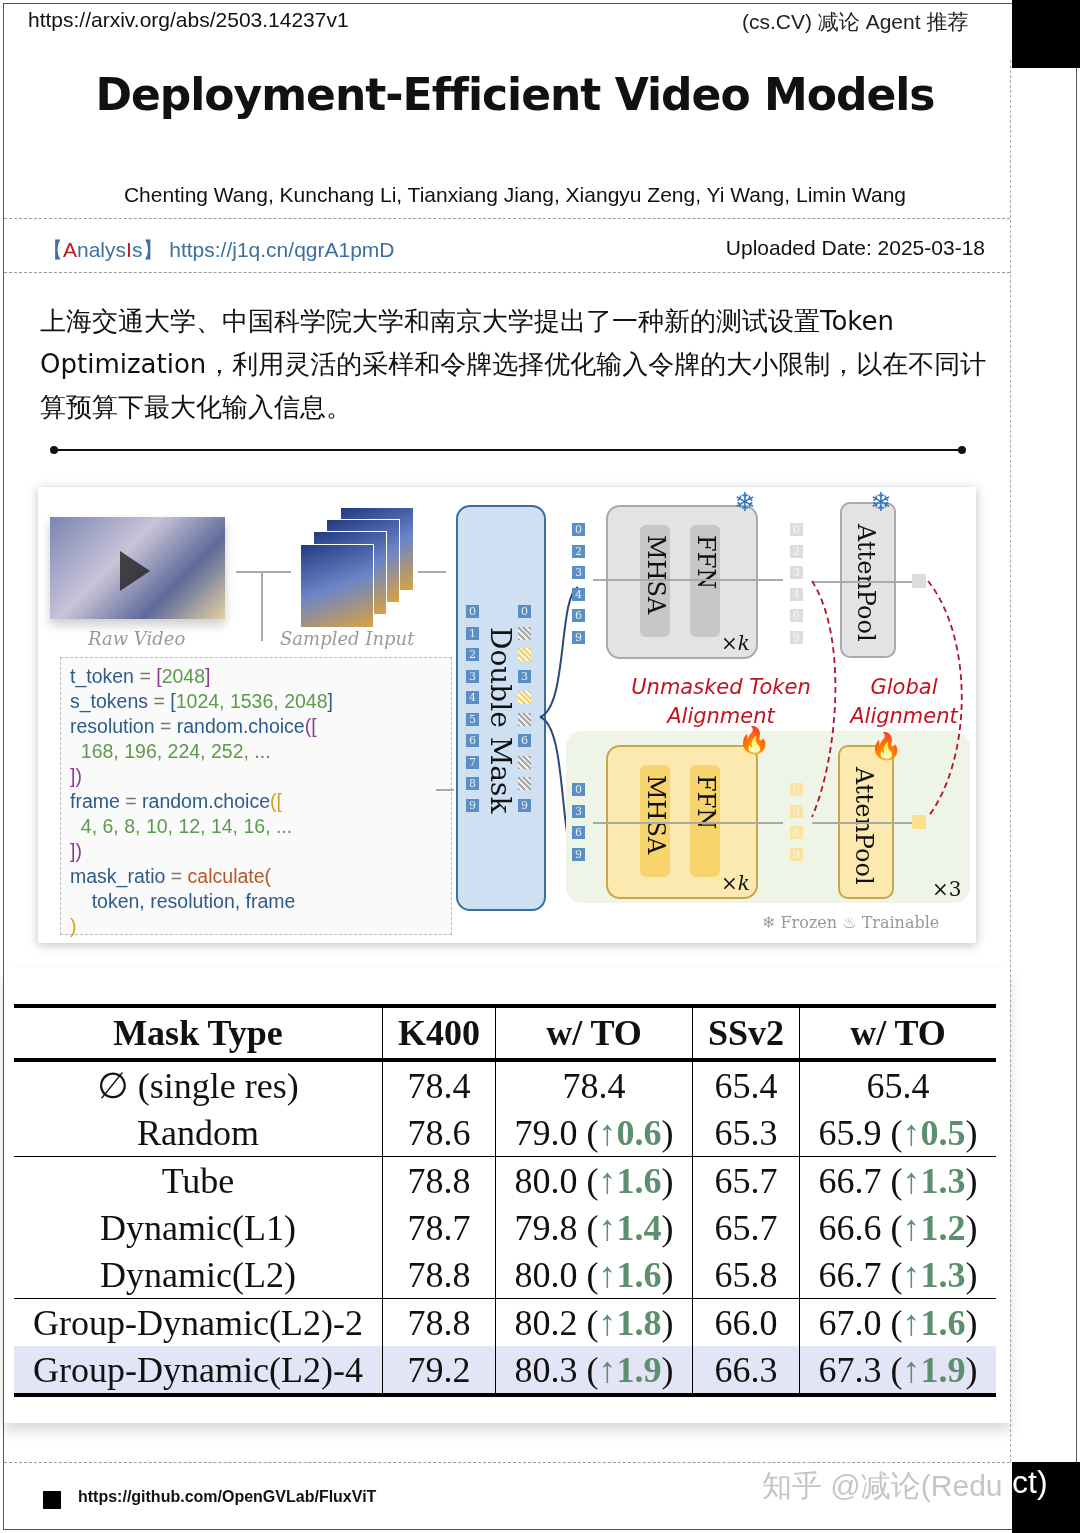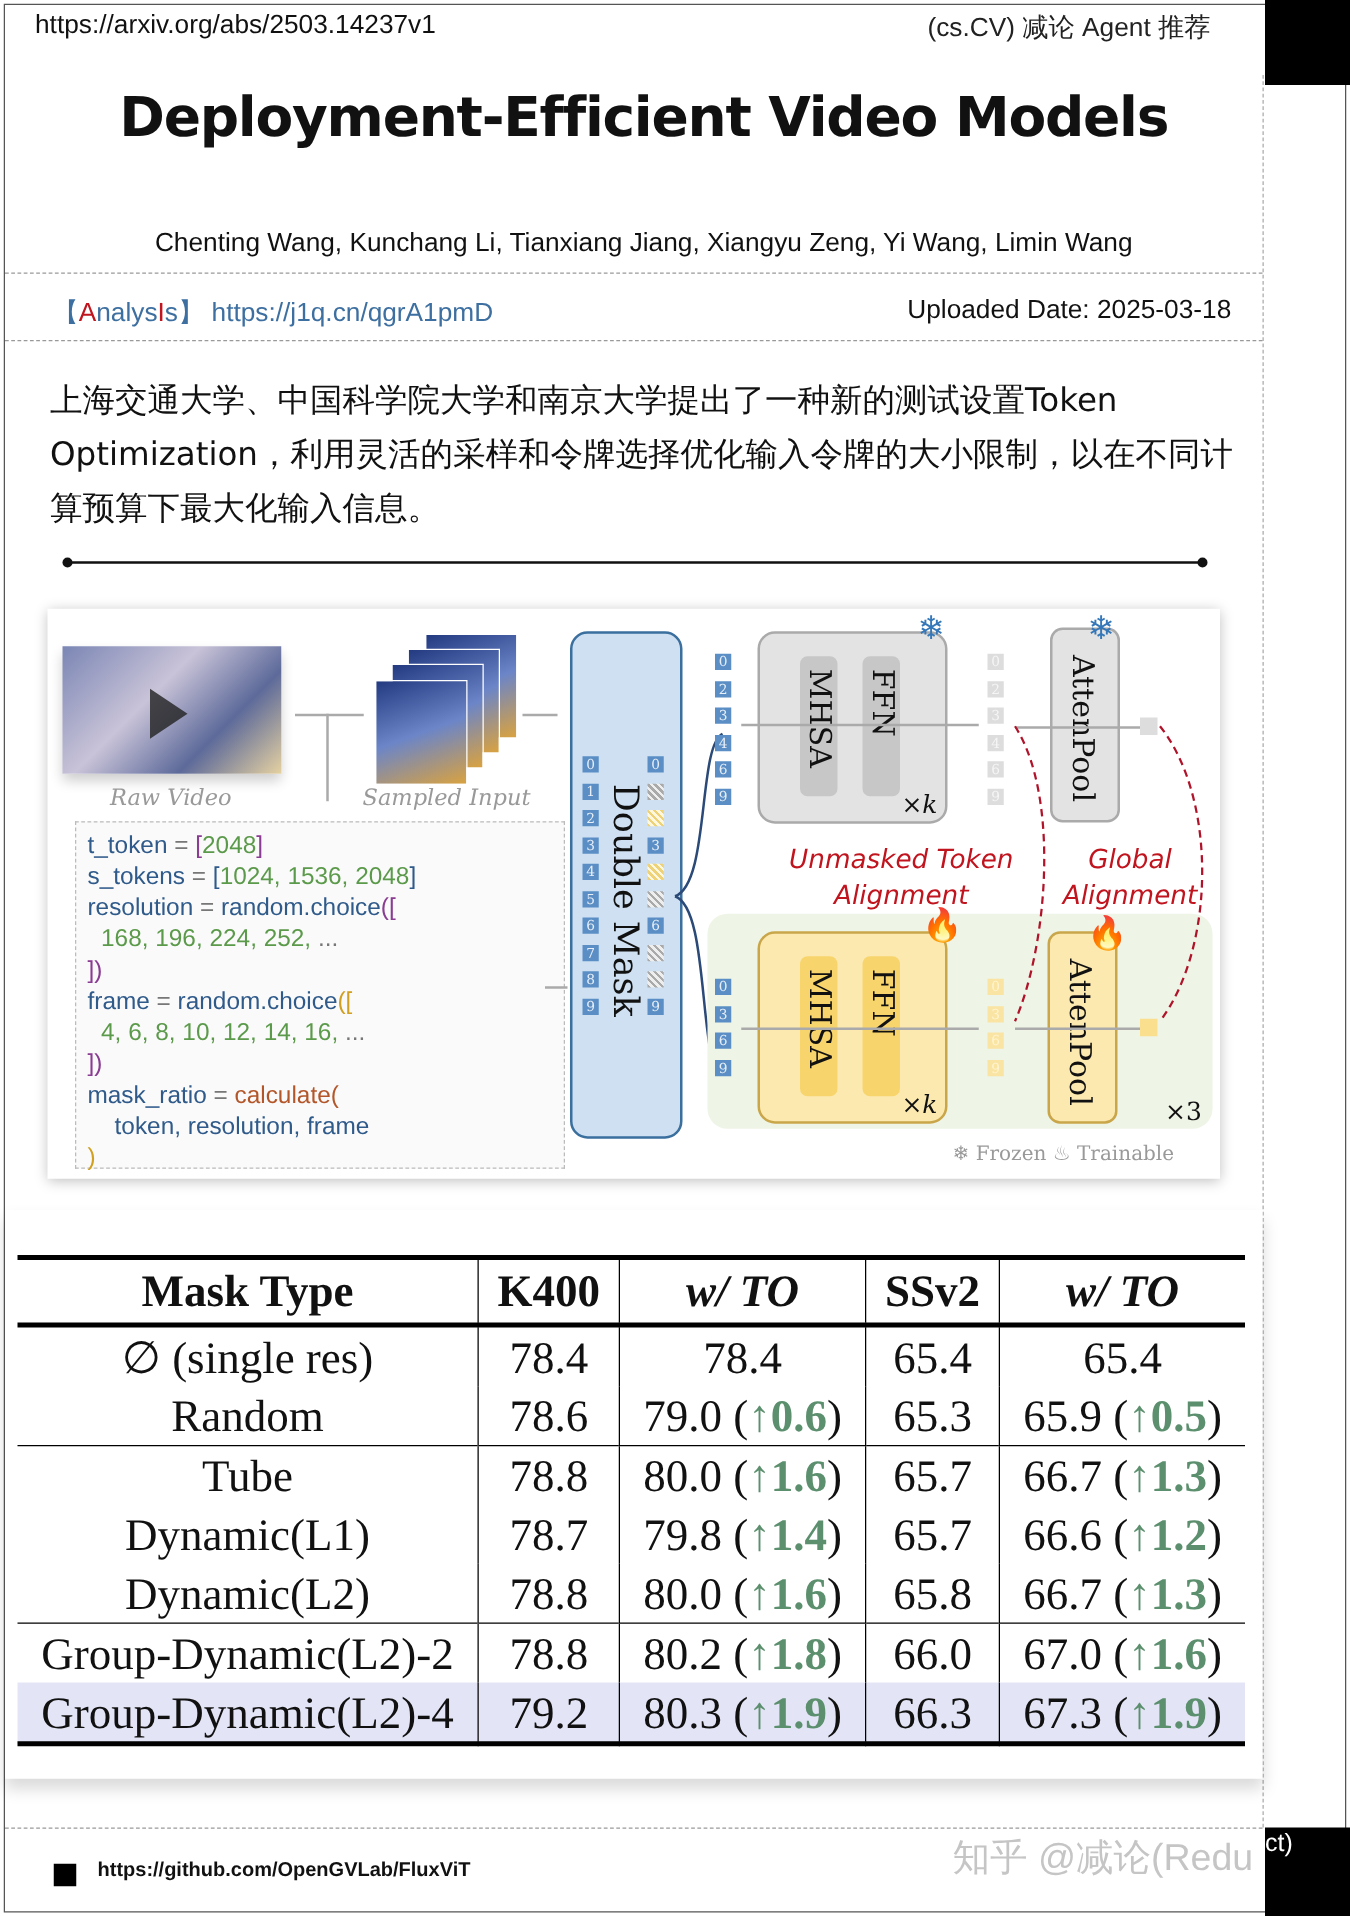--- a/index.html
+++ b/index.html
@@ -49,31 +49,31 @@
   .align-text{font-family:"DejaVu Sans",sans-serif;font-style:italic;color:#c0141e;font-size:21px;text-align:center;line-height:29px;}
   .legend{font-family:"DejaVu Serif",serif;color:#999;font-size:16px;}
   .snow{color:#3577b8;font-size:26px;}
   .fire{color:#c41a0a;font-size:26px;}
   
   .tbl-wrap{position:absolute;left:4px;top:968px;width:1006px;height:455px;background:#fff;box-shadow:0 8px 12px rgba(0,0,0,.15);}
   table.res{position:absolute;left:10px;top:36px;border-collapse:collapse;font-family:"Liberation Serif",serif;font-size:36px;}
   table.res th,table.res td{padding:0 10px 0 10px;height:47px;line-height:44px;text-align:center;white-space:nowrap;}
   table.res thead tr{border-top:4px solid #000;border-bottom:4px solid #000;}
   table.res th{font-weight:bold;height:50px;}
-  table.res th.it{font-style:italic}
+  table.res th.it{}
   table.res .vb{border-left:1.5px solid #000;}
   table.res tr.grp td{border-top:1.5px solid #000;}
   table.res tr.last{border-bottom:4px solid #000;}
   table.res tr.hl td{background:#e3e5f6;margin-left:16px;}
   .gain{color:#5b8f6d;font-weight:bold;}
   .gain .arr{font-weight:normal;}
   .footer-sq{position:absolute;left:43px;top:1491px;width:18px;height:18px;background:#000;}
   .footer-url{position:absolute;left:78px;top:1488px;font-size:16px;font-weight:bold;}
   .watermark{position:absolute;left:762px;top:1466px;font-size:30px;color:#bbb;opacity:.85;}
-  .watermark-end{position:absolute;left:1012px;top:1464px;font-size:20px;color:#fff;text-align:center;}
+  .watermark-end{position:absolute;left:1012px;top:1464px;font-size:32px;color:#fff;text-align:center;}
 </style>
 </head>
 <body>
 
 <div class="frame"></div>
 <div class="black-tab-top"></div>
 <div class="black-tab-bottom"></div>
 <div class="vguide"></div>
 
 <div class="top-url">https://arxiv.org/abs/2503.14237v1</div>
@@ -103,21 +103,21 @@
   <div class="fig-abs caption" style="left:50px;top:141px">Raw Video</div>
 
   <div class="arrow-line" style="left:198px;top:84px;width:55px"></div>
   <div class="arrow-line" style="left:223px;top:84px;width:2px;height:70px"></div>
   <div class="fig-abs frames-stack" style="left:262px;top:20px;width:120px;height:120px">
     <div class="f" style="left:40px;top:0"></div>
     <div class="f" style="left:26px;top:12px"></div>
     <div class="f" style="left:13px;top:24px"></div>
     <div class="f" style="left:0;top:37px"></div>
   </div>
-  <div class="fig-abs caption" style="left:252px;top:141px">Sampled Input</div>
+  <div class="fig-abs caption" style="left:242px;top:141px">Sampled Input</div>
   <div class="arrow-line" style="left:380px;top:84px;width:28px"></div>
 
   <div class="fig-abs code" id="codeblock"><div><span>t_token </span><span class="c-op">= </span><span class="c-br">[</span><span class="c-num">2048</span><span class="c-br">]</span></div><div><span>s_tokens </span><span class="c-op">= </span><span>[</span><span class="c-num">1024, 1536, 2048</span><span>]</span></div><div><span>resolution </span><span class="c-op">= </span><span>random.choice</span><span class="c-br">([</span></div><div><span class="c-num">  168, 196, 224, 252, </span><span class="c-op">...</span></div><div><span class="c-br">])</span></div><div><span>frame </span><span class="c-op">= </span><span>random.choice</span><span class="c-par">([</span></div><div><span class="c-num">  4, 6, 8, 10, 12, 14, 16, </span><span class="c-op">...</span></div><div><span class="c-br">])</span></div><div><span>mask_ratio </span><span class="c-op">= </span><span class="c-fn">calculate(</span></div><div><span>    token, resolution, frame</span></div><div><span class="c-par">)</span></div></div>
   <div class="arrow-line" style="left:398px;top:302px;width:18px"></div>
 
   <div class="fig-abs dm">
     <div class="dm-label">Double Mask</div>
     <div id="tok-in"></div>
     <div id="tok-mask"></div>
   <div class="tok" style="left: 8px; top: 98px;">0</div>

